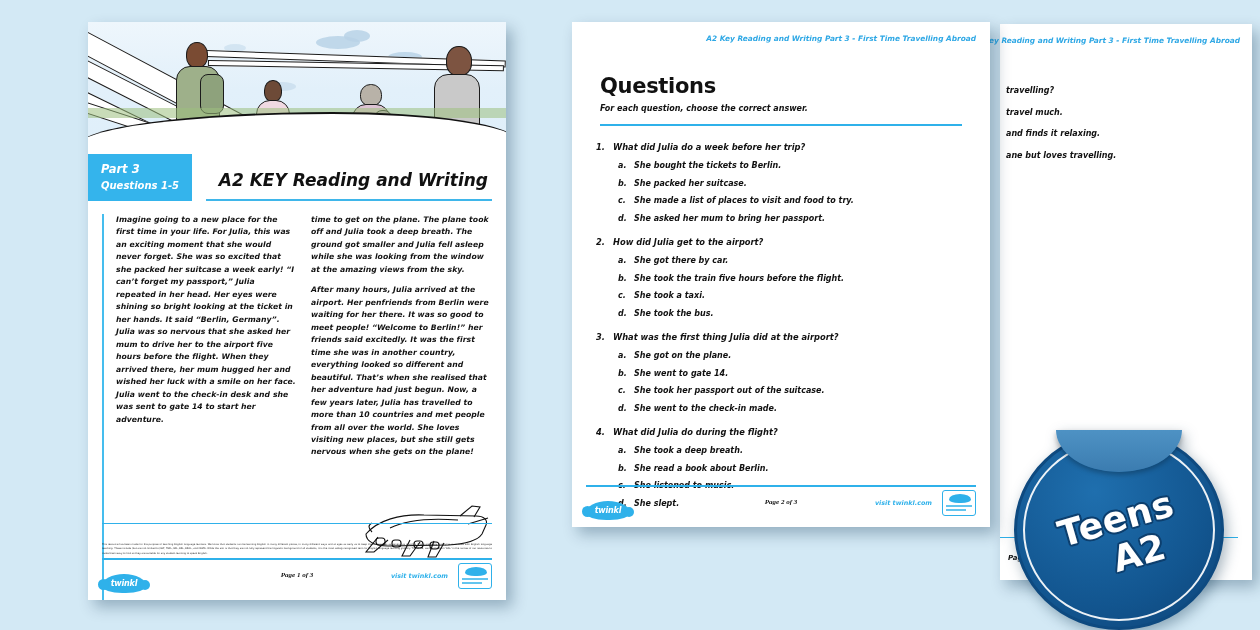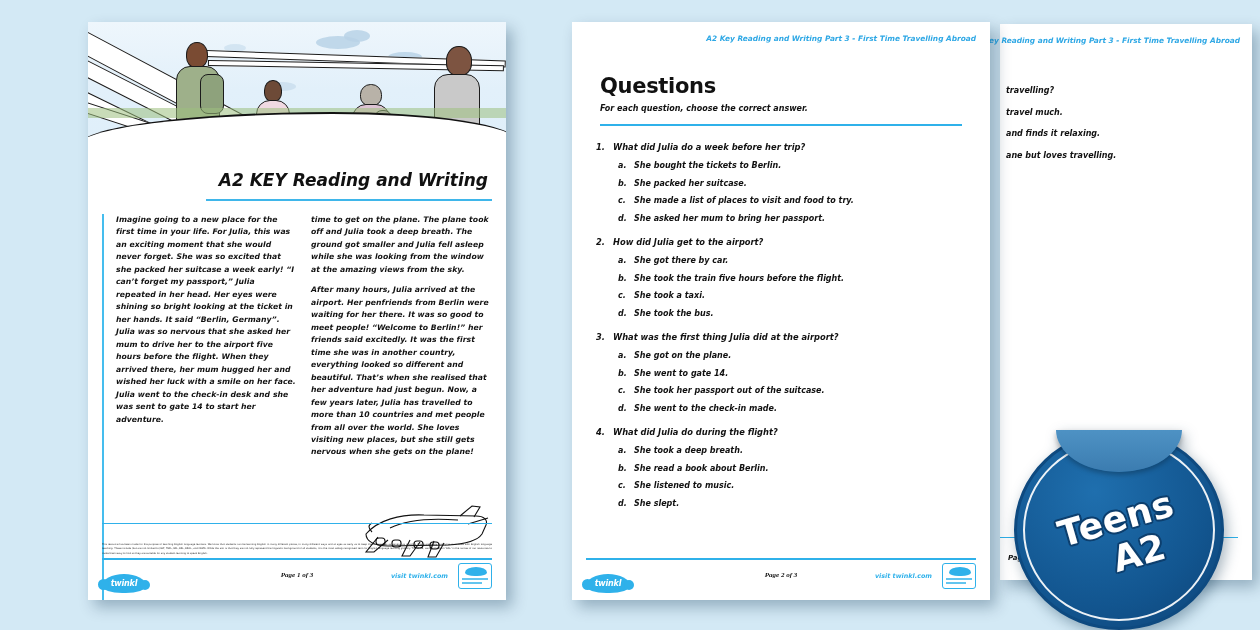--- a/index.html
+++ b/index.html
@@ -162,21 +162,21 @@
   }
   .badge-mark .bm-l1{ position:absolute; left:3px; top:14px; right:3px; height:2px; background:#2fb1ea; opacity:.75;}
   .badge-mark .bm-l2{ position:absolute; left:3px; top:18px; right:9px; height:2px; background:#2fb1ea; opacity:.75;}
 
   
   #page3 {
     left:1000px; top:24px; width:252px; height:556px;
   }
   
   #page2 {
-    left:572px; top:22px; width:418px; height:578px;
+    left:572px; top:22px; width:418px; height:505px;
     overflow:hidden;
     padding-left:29px;
   }
   .q-head {
     position:absolute; right:14px; top:12px;
     font-size:7.4px; font-weight:700; font-style:italic; color:#2fa8e5;
     white-space:nowrap;
   }
   .q-title {
     position:absolute; left:28px; top:52px;
@@ -436,20 +436,24 @@
       <div class="hero-figure" style="left:342px;bottom:2px;width:56px;height:96px;">
         <div class="fig-head" style="left:16px;top:0;width:26px;height:30px;background:#7d5441;border:1.4px solid #1b1b1b;"></div>
         <div class="fig-body" style="left:4px;top:28px;width:46px;height:70px;background:#c9c9c9;border:1.4px solid #1b1b1b;"></div>
       </div>
 
       <div class="hero-grass"></div>
       <div class="hero-ground"></div>
     </div>
 
     <div class="p1-meta">
+      <div class="part-tab">
+        <div class="l1">Part 3</div>
+        <div class="l2">Questions 1-5</div>
+      </div>
       <div class="p1-subject">A2 KEY Reading and Writing</div>
       <div class="meta-rule"></div>
     </div>
 
     <div class="p1-body">
       <div class="cols">
         <div class="col">
           <p>Imagine going to a new place for the first time in your life. For Julia, this was an exciting moment that she would never forget. She was so excited that she packed her suitcase a week early! “I can’t forget my passport,” Julia repeated in her head. Her eyes were shining so bright looking at the ticket in her hands. It said “Berlin, Germany”. Julia was so nervous that she asked her mum to drive her to the airport five hours before the flight. When they arrived there, her mum hugged her and wished her luck with a smile on her face. Julia went to the check-in desk and she was sent to gate 14 to start her adventure.</p>
         </div>
         <div class="col">

